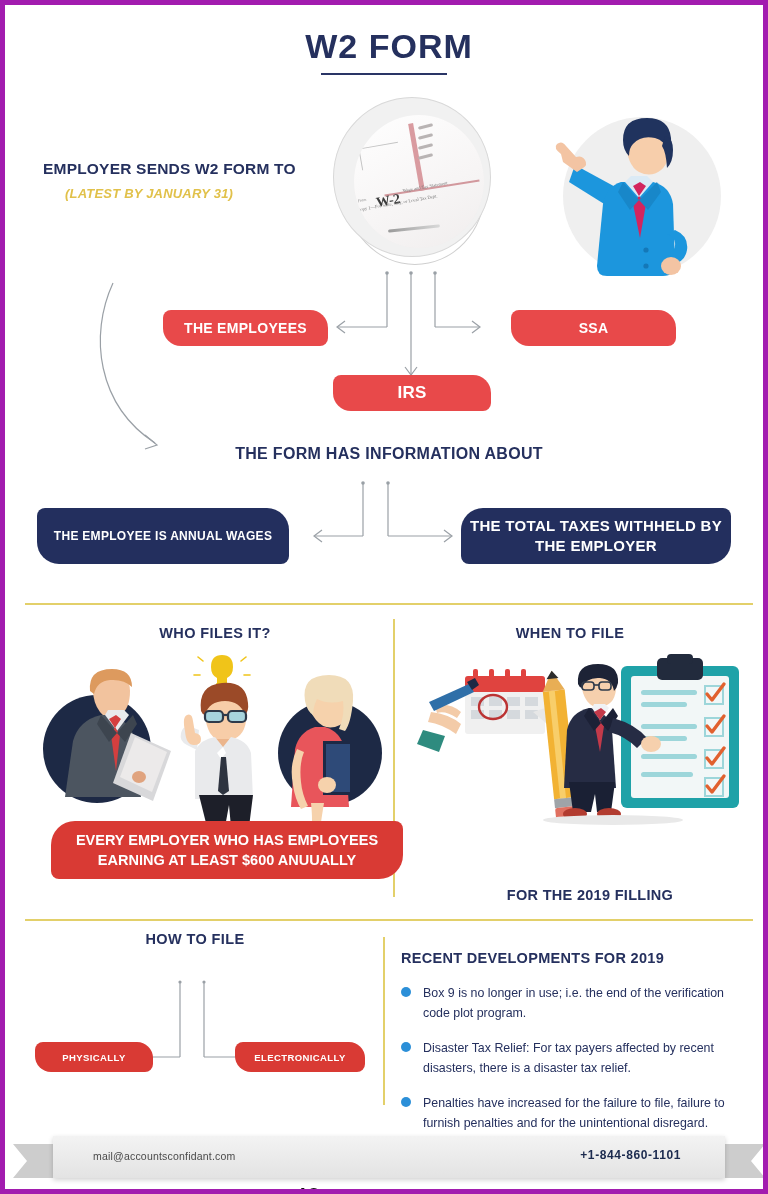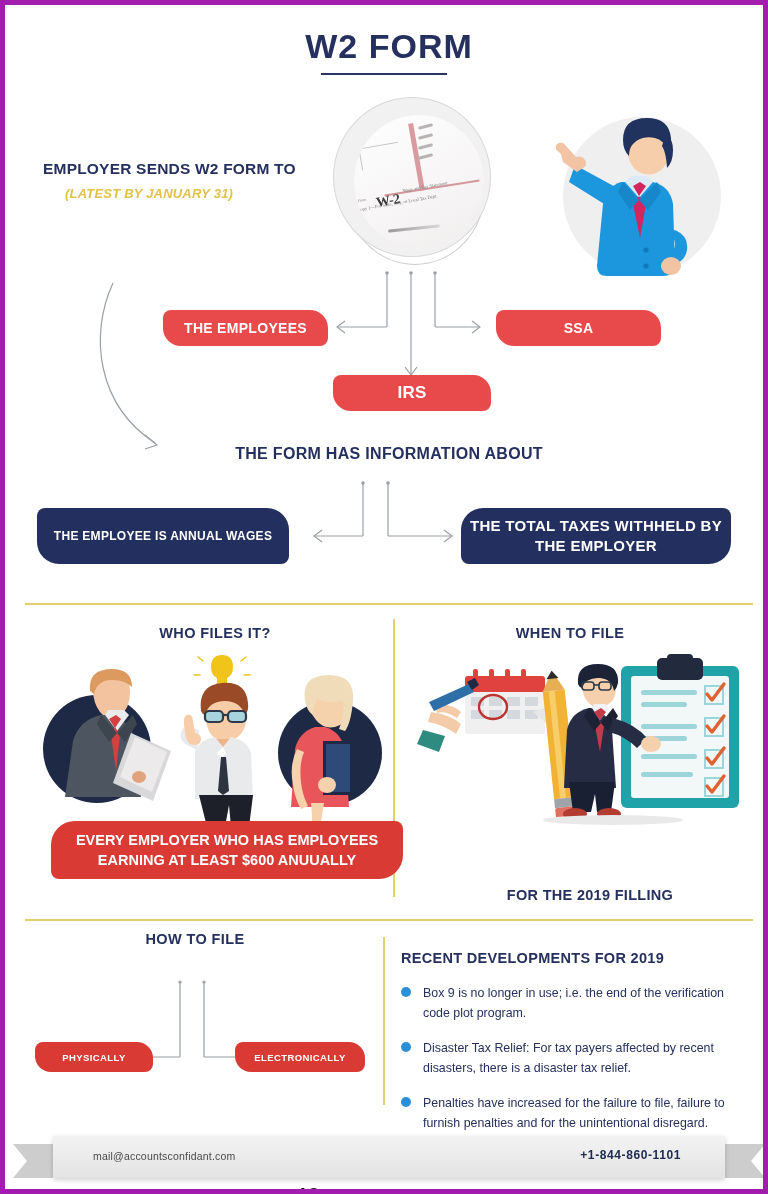--- a/index.html
+++ b/index.html
@@ -90,21 +90,21 @@
     text-align: center; letter-spacing: .3px;
   }
   .pill.red { background: #e8494a; }
   .pill.navy { background: #232f5e; }
 
   .pill-employees {
     left: 158px; top: 305px; width: 165px; height: 36px; font-size: 14px;
     border-radius: 8px 18px 8px 18px;
   }
   .pill-ssa {
-    left: 491px; top: 305px; width: 165px; height: 36px; font-size: 14px;
+    left: 506px; top: 305px; width: 165px; height: 36px; font-size: 14px;
     border-radius: 8px 18px 8px 18px;
   }
   .pill-irs {
     left: 328px; top: 370px; width: 158px; height: 36px; font-size: 17px;
     border-radius: 8px 18px 8px 18px;
   }
   .pill-wages {
     left: 32px; top: 503px; width: 252px; height: 56px; font-size: 12px;
     border-radius: 8px 22px 8px 22px; line-height: 1.35;
   }

